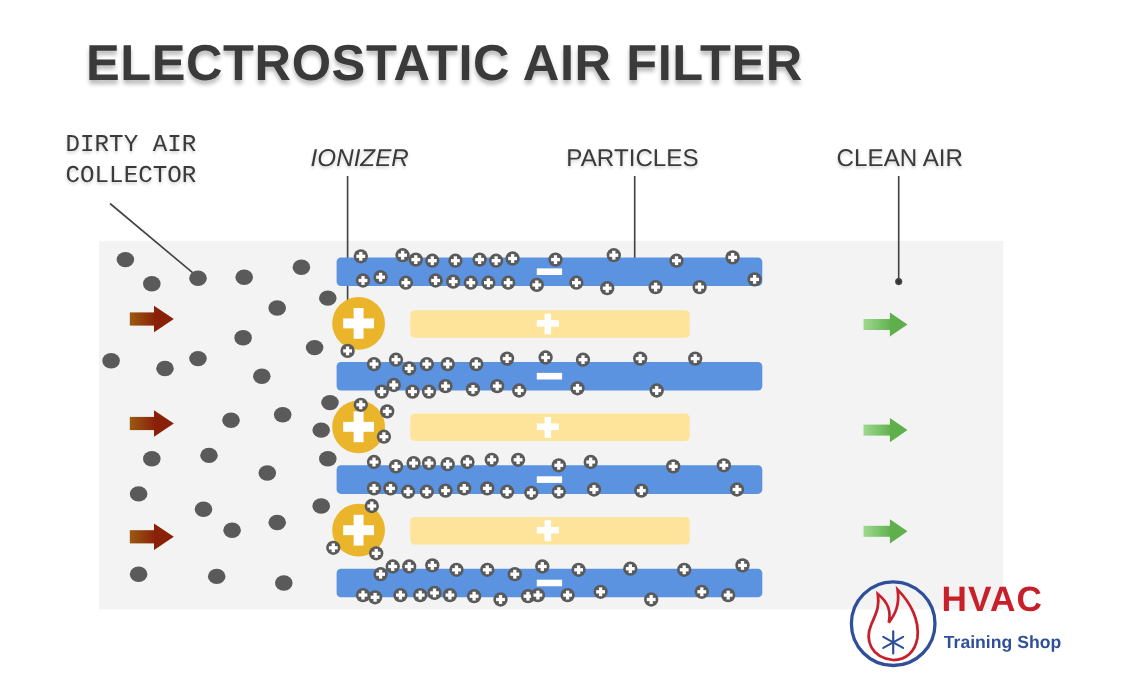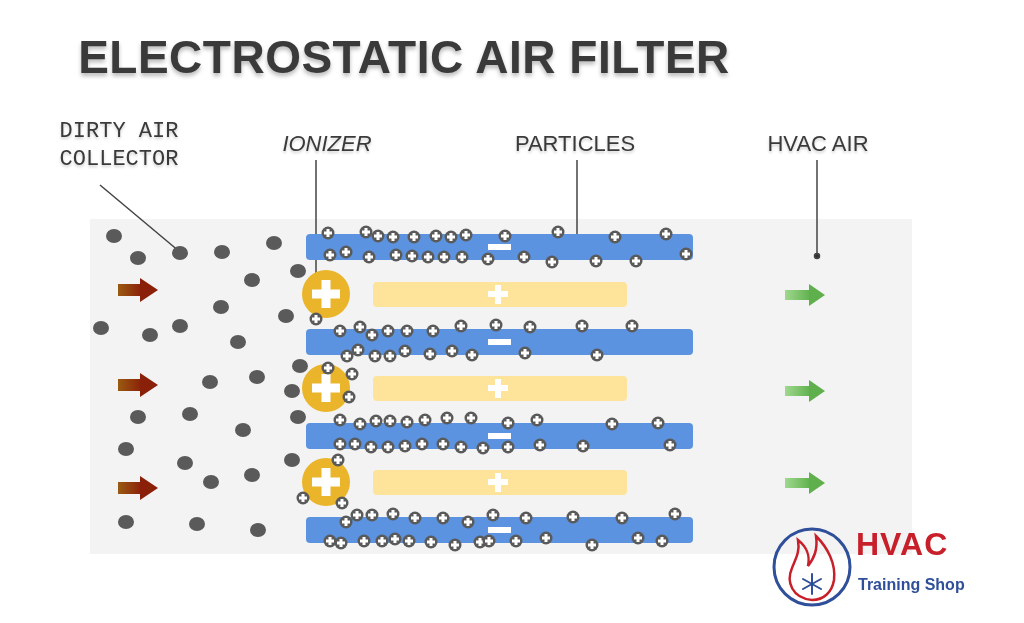--- a/index.html
+++ b/index.html
@@ -16,21 +16,21 @@
 <body>
 
 <div class="title">ELECTROSTATIC AIR FILTER</div>
 
 <div class="label" style="left:44px;top:118px;width:150px;font-family:Liberation Mono, monospace;">
   <div>DIRTY AIR</div>
   <div>COLLECTOR</div>
 </div>
 <div class="label" style="left:267px;top:130px;width:120px;font-style:italic;">IONIZER</div>
 <div class="label" style="left:490px;top:130px;width:170px;">PARTICLES</div>
-<div class="label" style="left:738px;top:130px;width:160px;">HVAC AIR</div>
+<div class="label" style="left:738px;top:130px;width:160px;">CLEAN AIR</div>
 
 <div class="panel"></div>
 
 <svg class="diagram" width="1024" height="623">
   <defs>
     <linearGradient id="gDirty" x1="0" x2="1">
         <stop offset="0" stop-color="#9a5a12"></stop>
         <stop offset="1" stop-color="#8a2008"></stop>
       </linearGradient>
     <linearGradient id="gClean" x1="0" x2="1">

